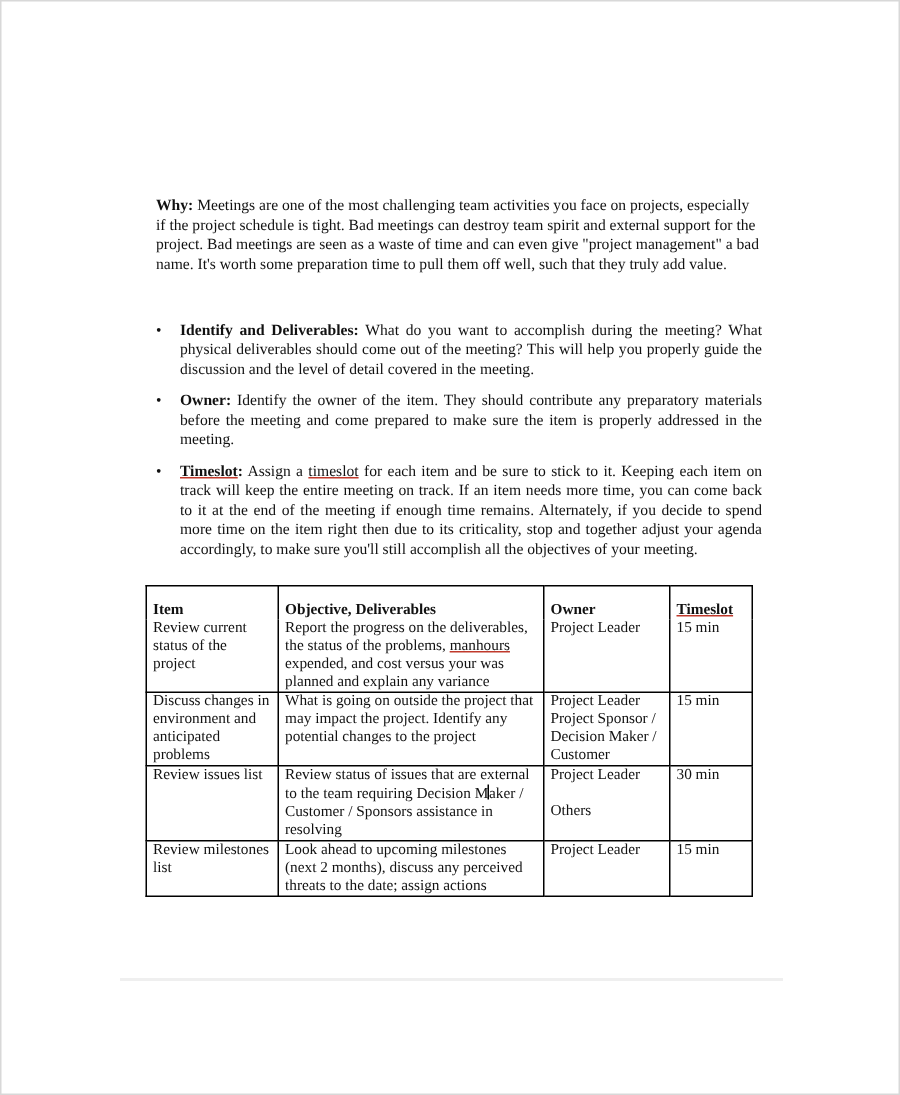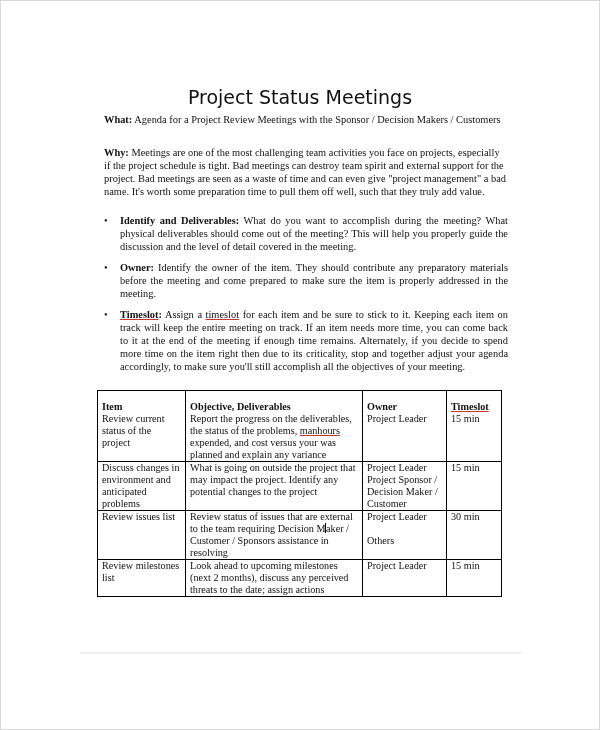--- a/index.html
+++ b/index.html
@@ -40,27 +40,23 @@
     .footer-line {
       position: absolute; left: 79px; top: 651px; width: 442px; height: 2px; background: #efefef;
     }
     .cursor { display: inline-block; width: 1.5px; height: 10px; background: #000; vertical-align: -1px; margin-left: -1px; }
   </style>
 </head>
 <body>
 
 <div class="page">
 
-  <div class="title">Project Status Meetings</div>
 
-  <div class="para" style="top:112px;">
-    <b>What:</b><span> Agenda for a Project Review Meetings with the Sponsor / Decision Makers / Customers</span>
-  </div>
 
-  <div class="para" style="top:130px;margin-top:15px;">
+  <div class="para" style="top:130px;">
     <b>Why:</b><span> Meetings are one of the most challenging team activities you face on projects, especially if the project schedule is tight. Bad meetings can destroy team spirit and external support for the project. Bad meetings are seen as a waste of time and can even give "project management" a bad name. It's worth some preparation time to pull them off well, such that they truly add value.</span>
   </div>
 
 
   <div class="bullets" style="top:213px;">
     <div class="bullet">
       <span class="dot">•</span>
       <b>Identify and Deliverables:</b><span> What do you want to accomplish during the meeting? What physical deliverables should come out of the meeting? This will help you properly guide the discussion and the level of detail covered in the meeting.</span>
     </div>
     <div class="bullet" style="margin-top:8px;">

